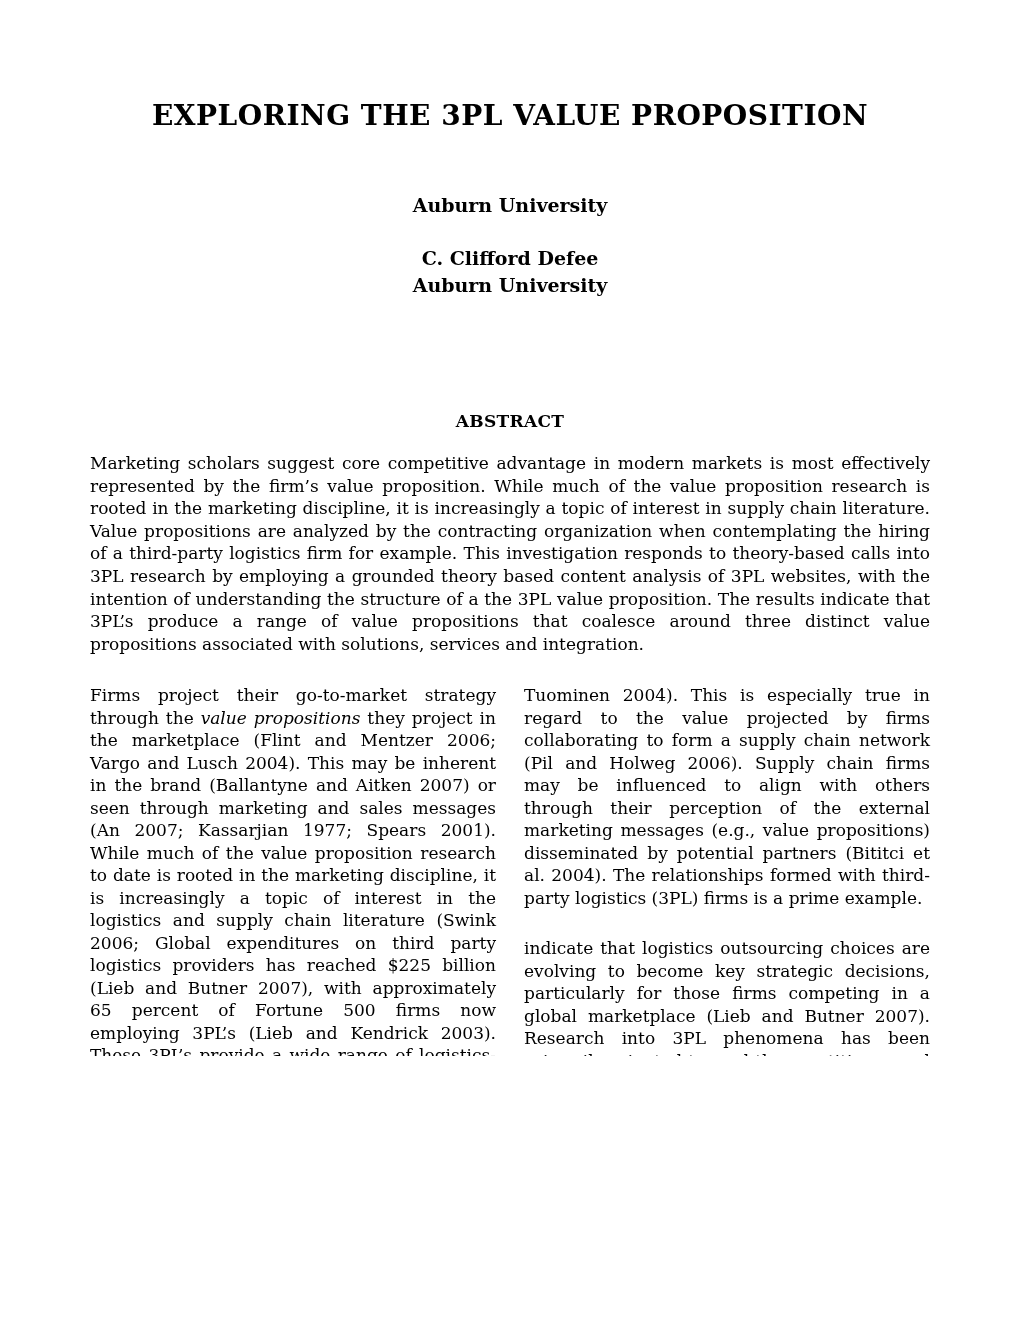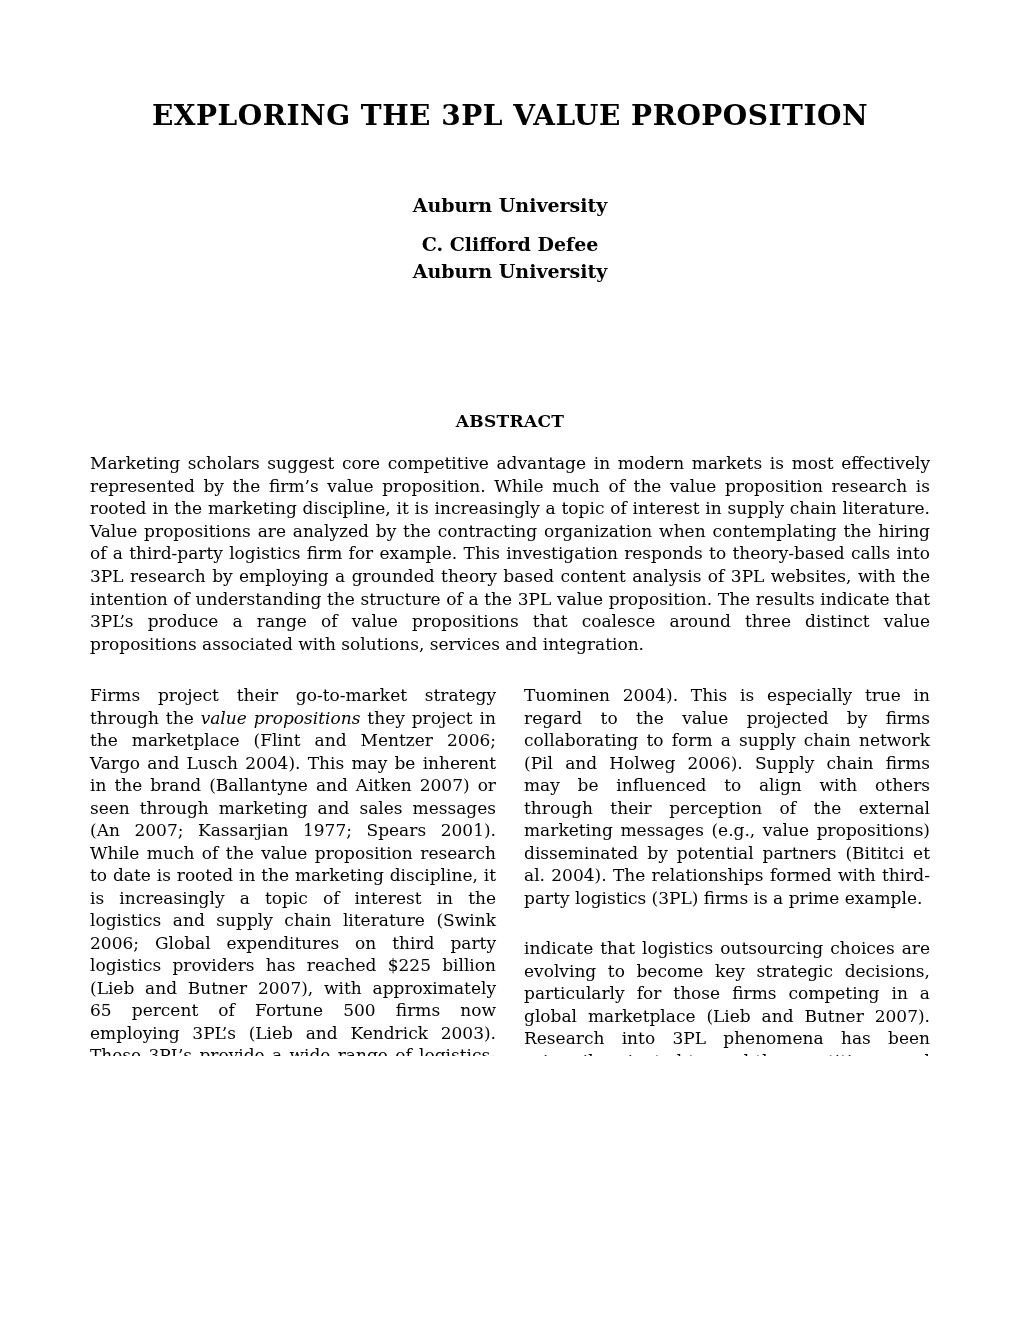--- a/index.html
+++ b/index.html
@@ -32,21 +32,21 @@
     top: 192px;
     left: 0;
     width: 100%;
     text-align: center;
   }
   .author {
     font-size: 19px;
     font-weight: bold;
     line-height: 27px;
   }
-  .author + .author { margin-top: 12px; }
+  .author + .author { margin-top: 26px; }
   .abstract-heading {
     position: absolute;
     top: 411px;
     left: 0;
     width: 100%;
     text-align: center;
     font-size: 17px;
     font-weight: bold;
     letter-spacing: 0.3px;
   }

